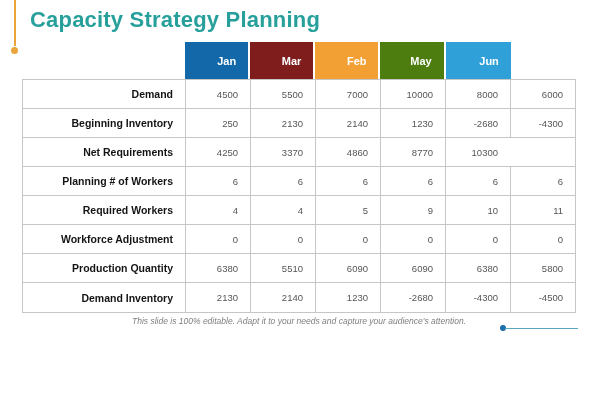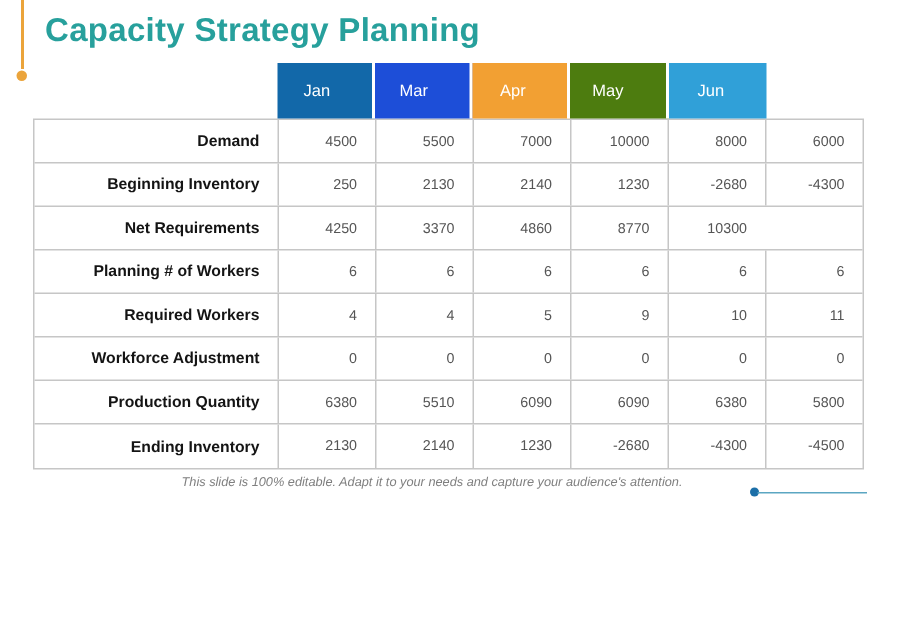--- a/index.html
+++ b/index.html
@@ -26,22 +26,22 @@
   .tbl { position:absolute; left:22px; top:42px; width:554px; }
 
   .tbl-head {
     display:grid;
     grid-template-columns:163px repeat(6, 1fr);
     height:37px;
   }
   .corner-cell { background:transparent; }
   .month-cell {
     display:flex; align-items:center; justify-content:flex-end;
-    padding-right:28px;
-    color:#ffffff; font-weight:normal; font-size:11px;
+    padding-right:12px;
+    color:#ffffff; font-weight:bold; font-size:11px;
     border-right:2px solid #ffffff;
   }
   .month-cell:last-child { border-right:none; }
 
   .tbl-body {
     border:1px solid #C6C6C6;
   }
   .trow {
     display:grid;
     grid-template-columns:162px repeat(6, 1fr);
@@ -57,21 +57,21 @@
     text-align:right;
   }
   .vcell {
     display:flex; align-items:center; justify-content:flex-end;
     padding-right:12px;
     font-size:9.5px; color:#555555;
     border-left:1px solid #C6C6C6;
   }
 
   .footer-note {
-    position:absolute; left:11px; top:316px; width:554px;
+    position:absolute; left:22px; top:316px; width:554px;
     text-align:center;
     font-size:8.5px; font-style:italic; color:#7F7F7F;
   }
 
   
   .divider-line { position:absolute; left:505px; top:328px; width:73px; height:1px; background:#5BA6C2; }
   .divider-dot  { position:absolute; left:500px; top:325px; width:6px; height:6px; border-radius:50%; background:#1C6FA8; }
 </style>
 </head>
 <body>
@@ -81,22 +81,22 @@
   <div class="accent-vline"></div>
   <div class="accent-dot"></div>
 
   <h1 class="title">Capacity Strategy Planning</h1>
 
   <div class="tbl">
     <div class="tbl-head">
       <div class="corner-cell"></div>
 
     <div class="month-cell" style="background: rgb(18, 104, 169);">Jan</div>
-        <div class="month-cell" style="background: #1d4ed8;">Mar</div>
-        <div class="month-cell" style="background: rgb(242, 160, 51);">Apr</div>
+        <div class="month-cell" style="background: #7f1d1d;">Mar</div>
+        <div class="month-cell" style="background: rgb(242, 160, 51);">Feb</div>
         <div class="month-cell" style="background: #4d7c0f;">May</div>
         <div class="month-cell" style="background: rgb(48, 160, 216);">Jun</div>
       </div>
     <div class="tbl-body">
 
     <div class="trow">
           <div class="rlabel">Demand</div>
           <div class="vcell">4500</div>
           <div class="vcell">5500</div>
           <div class="vcell">7000</div>
@@ -151,21 +151,21 @@
         <div class="trow">
           <div class="rlabel">Production Quantity</div>
           <div class="vcell">6380</div>
           <div class="vcell">5510</div>
           <div class="vcell">6090</div>
           <div class="vcell">6090</div>
           <div class="vcell">6380</div>
           <div class="vcell">5800</div>
         </div>
         <div class="trow">
-          <div class="rlabel">Ending Inventory</div>
+          <div class="rlabel">Demand Inventory</div>
           <div class="vcell">2130</div>
           <div class="vcell">2140</div>
           <div class="vcell">1230</div>
           <div class="vcell">-2680</div>
           <div class="vcell">-4300</div>
           <div class="vcell">-4500</div>
         </div>
       </div>
   </div>
 

